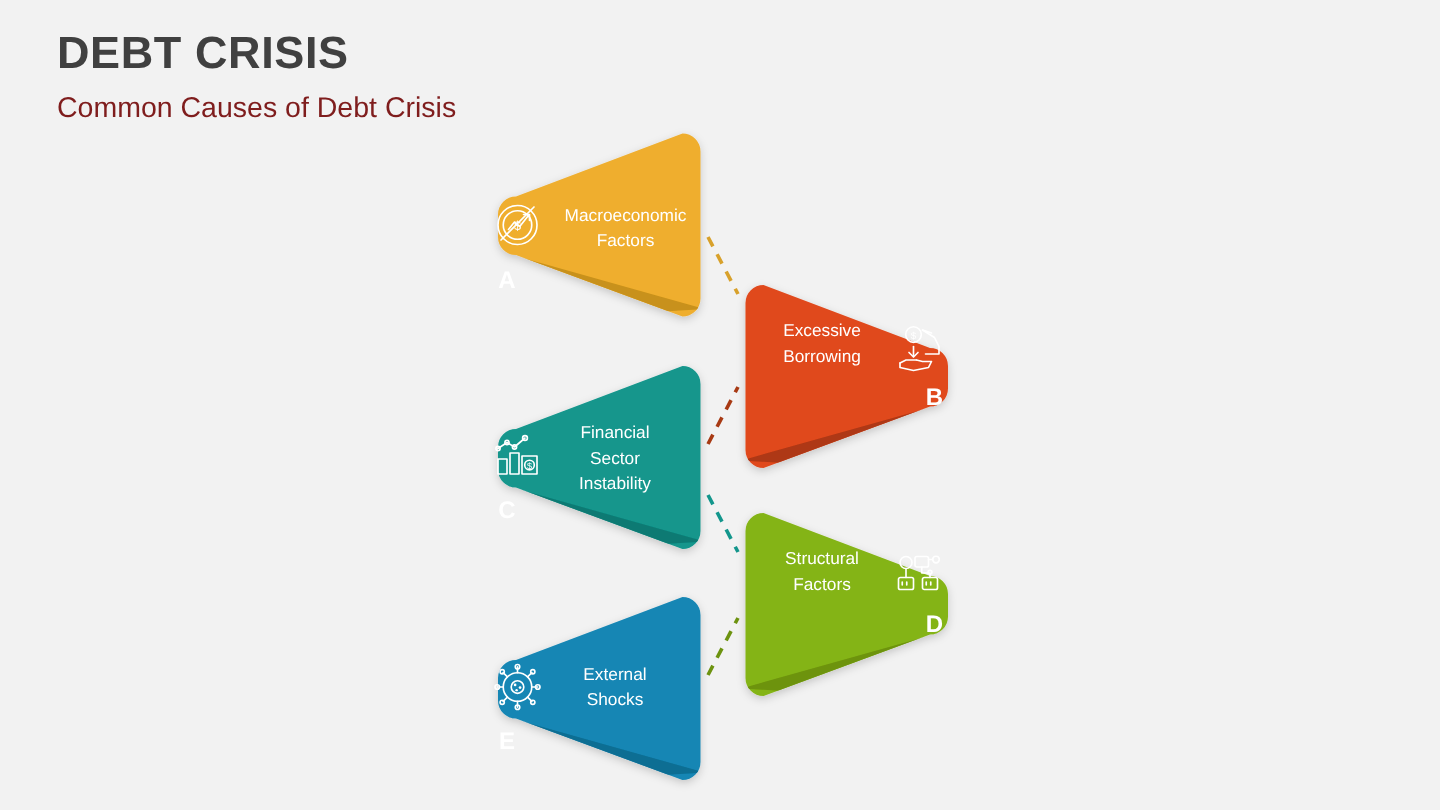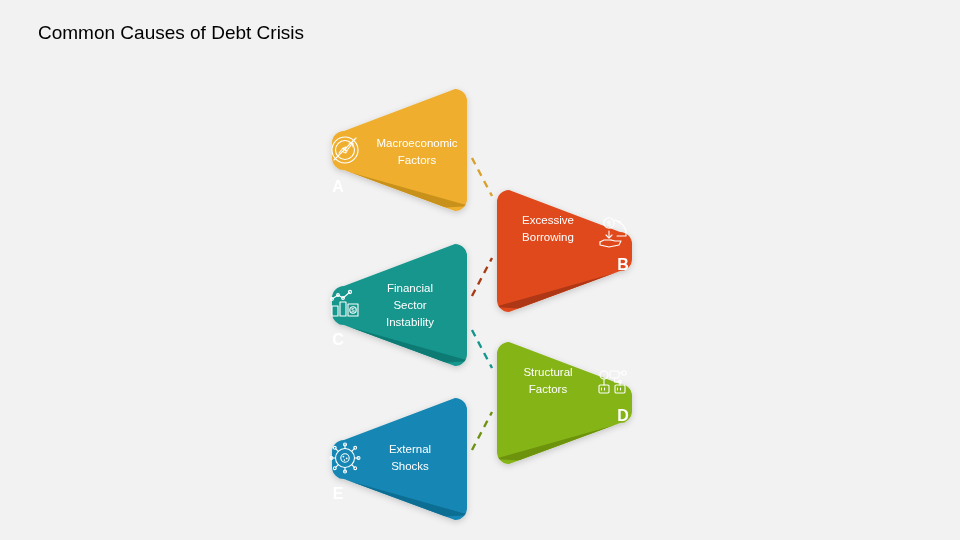--- a/index.html
+++ b/index.html
@@ -34,21 +34,21 @@
     font-size: 30px;
     font-weight: bold;
     color: #404040;
     letter-spacing: 0.4px;
     line-height: 40px;
     margin: 0;
     white-space: nowrap;
   }
   #subtitle {
     font-size: 19px;
-    color: #000000;
+    color: #7f1d1d;
     line-height: 28px;
     margin: 3px 0 0 0;
     white-space: nowrap;
   }
 
   
   #diagram {
     position: absolute;
     left: 0;
     top: 0;
@@ -83,20 +83,21 @@
     fill: #ffffff;
     stroke: none;
   }
 </style>
 </head>
 <body>
 
 <div id="slide">
 
   <div id="header">
+    <h1 id="title">DEBT CRISIS</h1>
     <p id="subtitle">Common Causes of Debt Crisis</p>
   </div>
 
   <div id="diagram">
     <svg viewBox="0 0 960 540" xmlns="http://www.w3.org/2000/svg">
       <defs>
 
         <filter id="sh" x="-25%" y="-25%" width="150%" height="150%">
           <feDropShadow dx="0" dy="2" stdDeviation="3" flood-color="#000000" flood-opacity="0.18"></feDropShadow>
         </filter>

